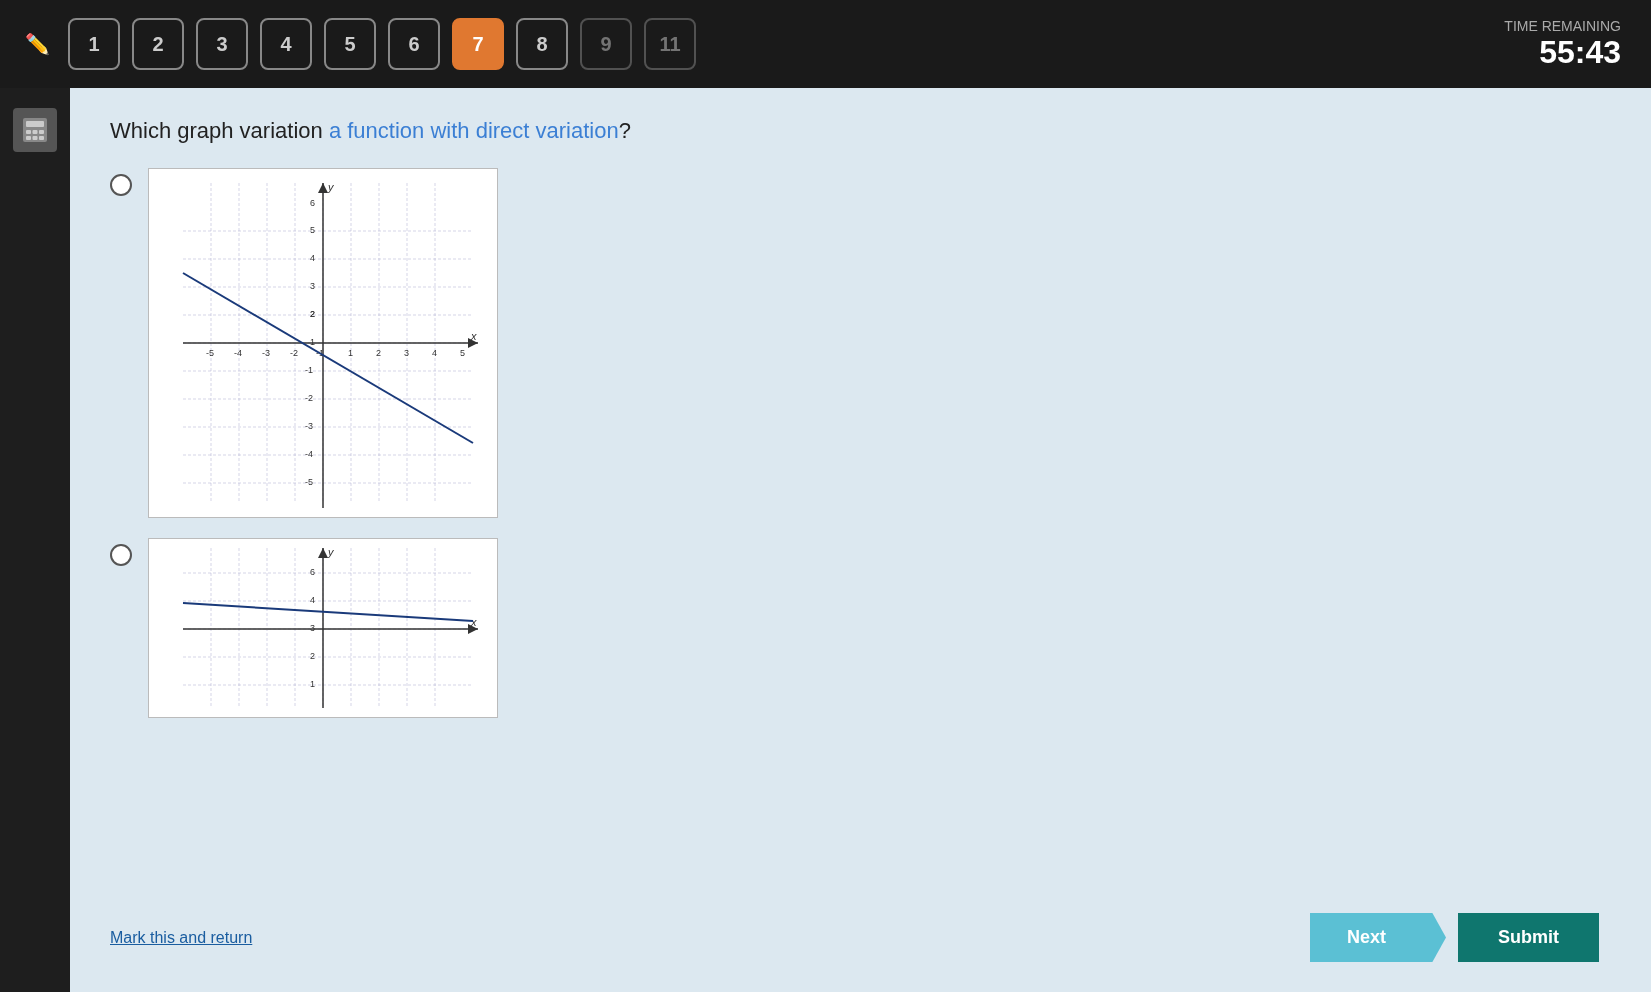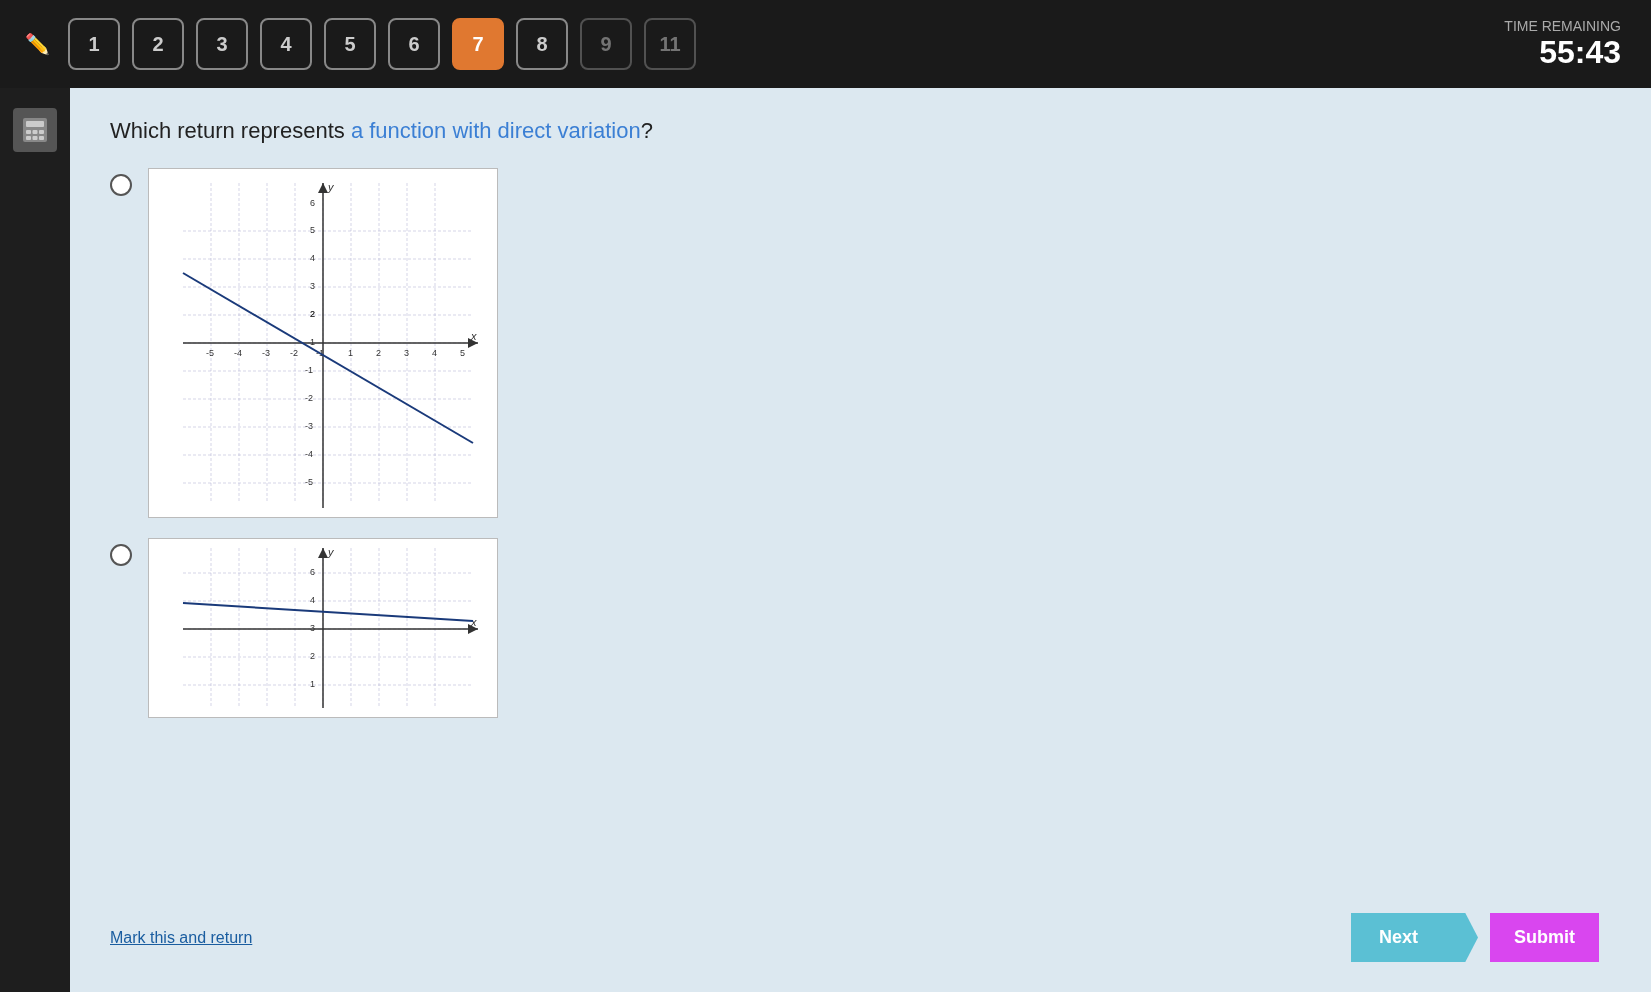--- a/index.html
+++ b/index.html
@@ -177,39 +177,39 @@
       font-size: 16px;
       cursor: pointer;
     }
 
     .nav-buttons {
       display: flex;
       gap: 12px;
     }
 
     .nav-btn {
-      padding: 14px 28px;
+      padding: 14px 37px;
       font-size: 18px;
       font-weight: bold;
       border: none;
       cursor: pointer;
       clip-path: polygon(0 0, 90% 0, 100% 50%, 90% 100%, 0 100%);
     }
 
     .next-btn {
       background: #5bc0d4;
       color: white;
       padding-right: 60px;
     }
 
     .submit-btn {
-      background: #d946ef;
+      background: #0f766e;
       color: white;
       clip-path: polygon(0 0, 100% 0, 100% 100%, 0 100%);
-      padding: 14px 24px;
+      padding: 14px 40px;
     }
 
     
     .grid-line {
       stroke: #aac;
       stroke-width: 0.5;
       stroke-dasharray: 3,2;
     }
     .axis-line {
       stroke: #333;
@@ -266,21 +266,21 @@
         <rect x="5" y="20" width="5" height="4" rx="1" fill="#ccc"></rect>
         <rect x="11.5" y="20" width="5" height="4" rx="1" fill="#ccc"></rect>
         <rect x="18" y="20" width="5" height="4" rx="1" fill="#ccc"></rect>
       </svg>
     </div>
   </div>
 
   <div class="question-area">
 
     <div class="question-text">
-      <span>Which return represents </span><span class="highlight">a function with direct variation</span><span>?</span>
+      <span>Which graph variation </span><span class="highlight">a function with direct variation</span><span>?</span>
     </div>
 
     <div class="answer-options">
 
       <div class="answer-option">
         <div class="radio-btn"></div>
         <div class="graph-wrapper">
           <svg class="graph-svg" width="340" height="340" viewBox="0 0 340 340">
 
             <line class="grid-line" x1="170" y1="10" x2="170" y2="330"></line>

